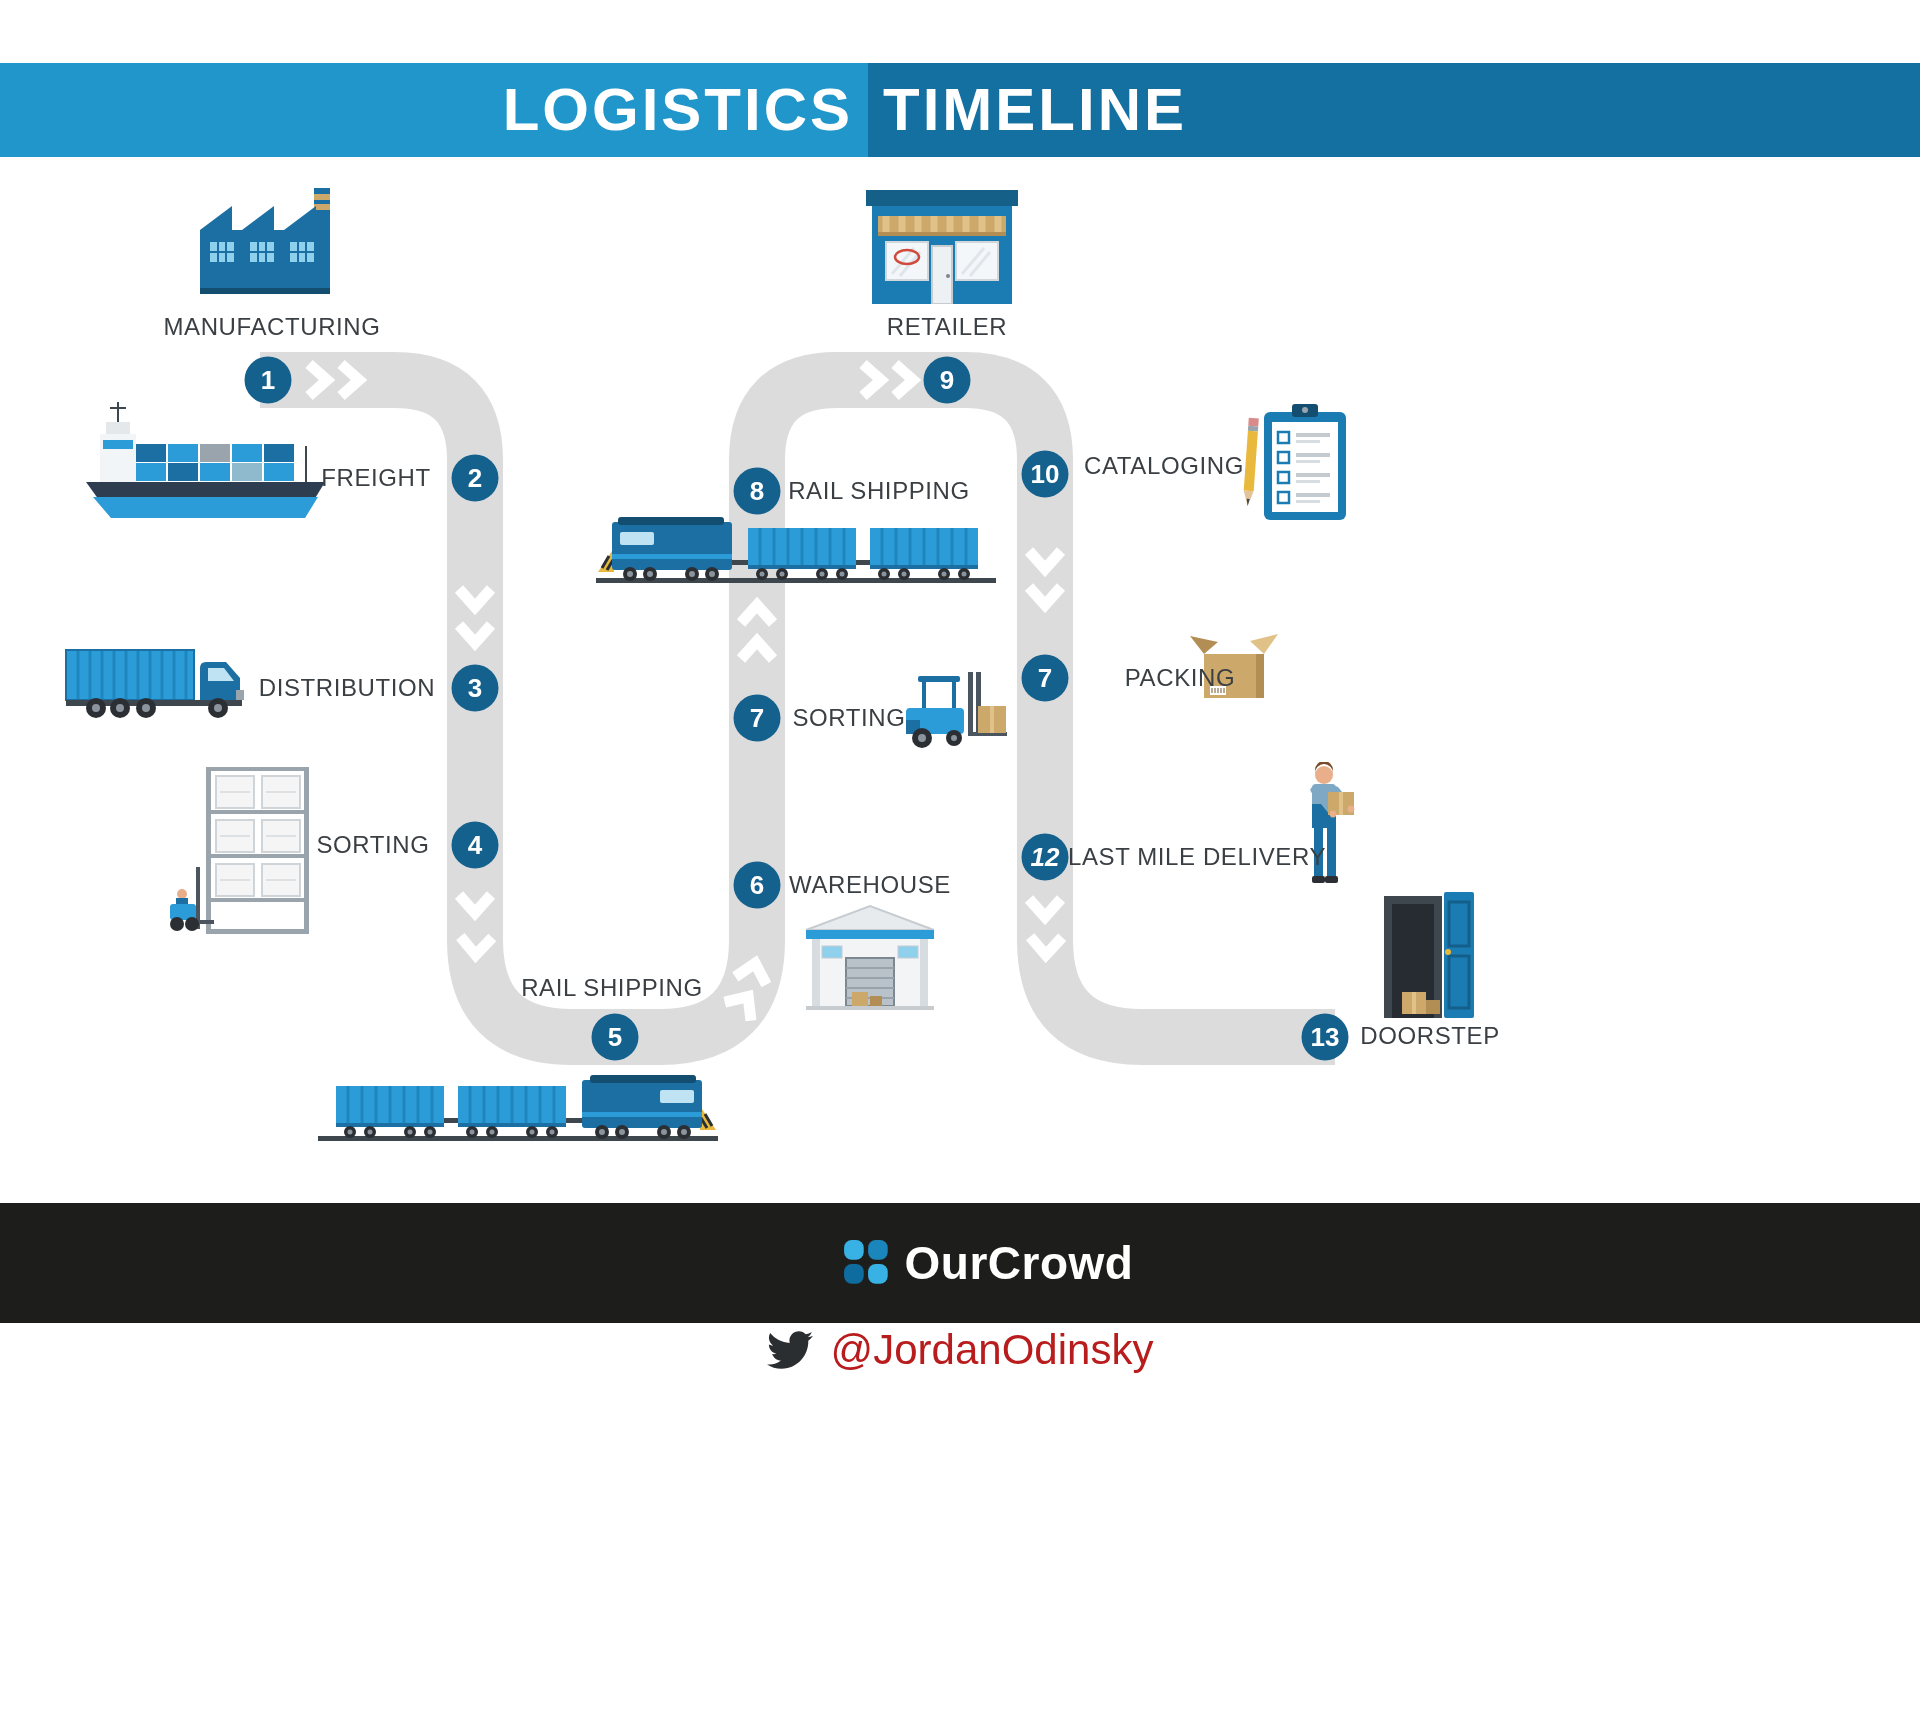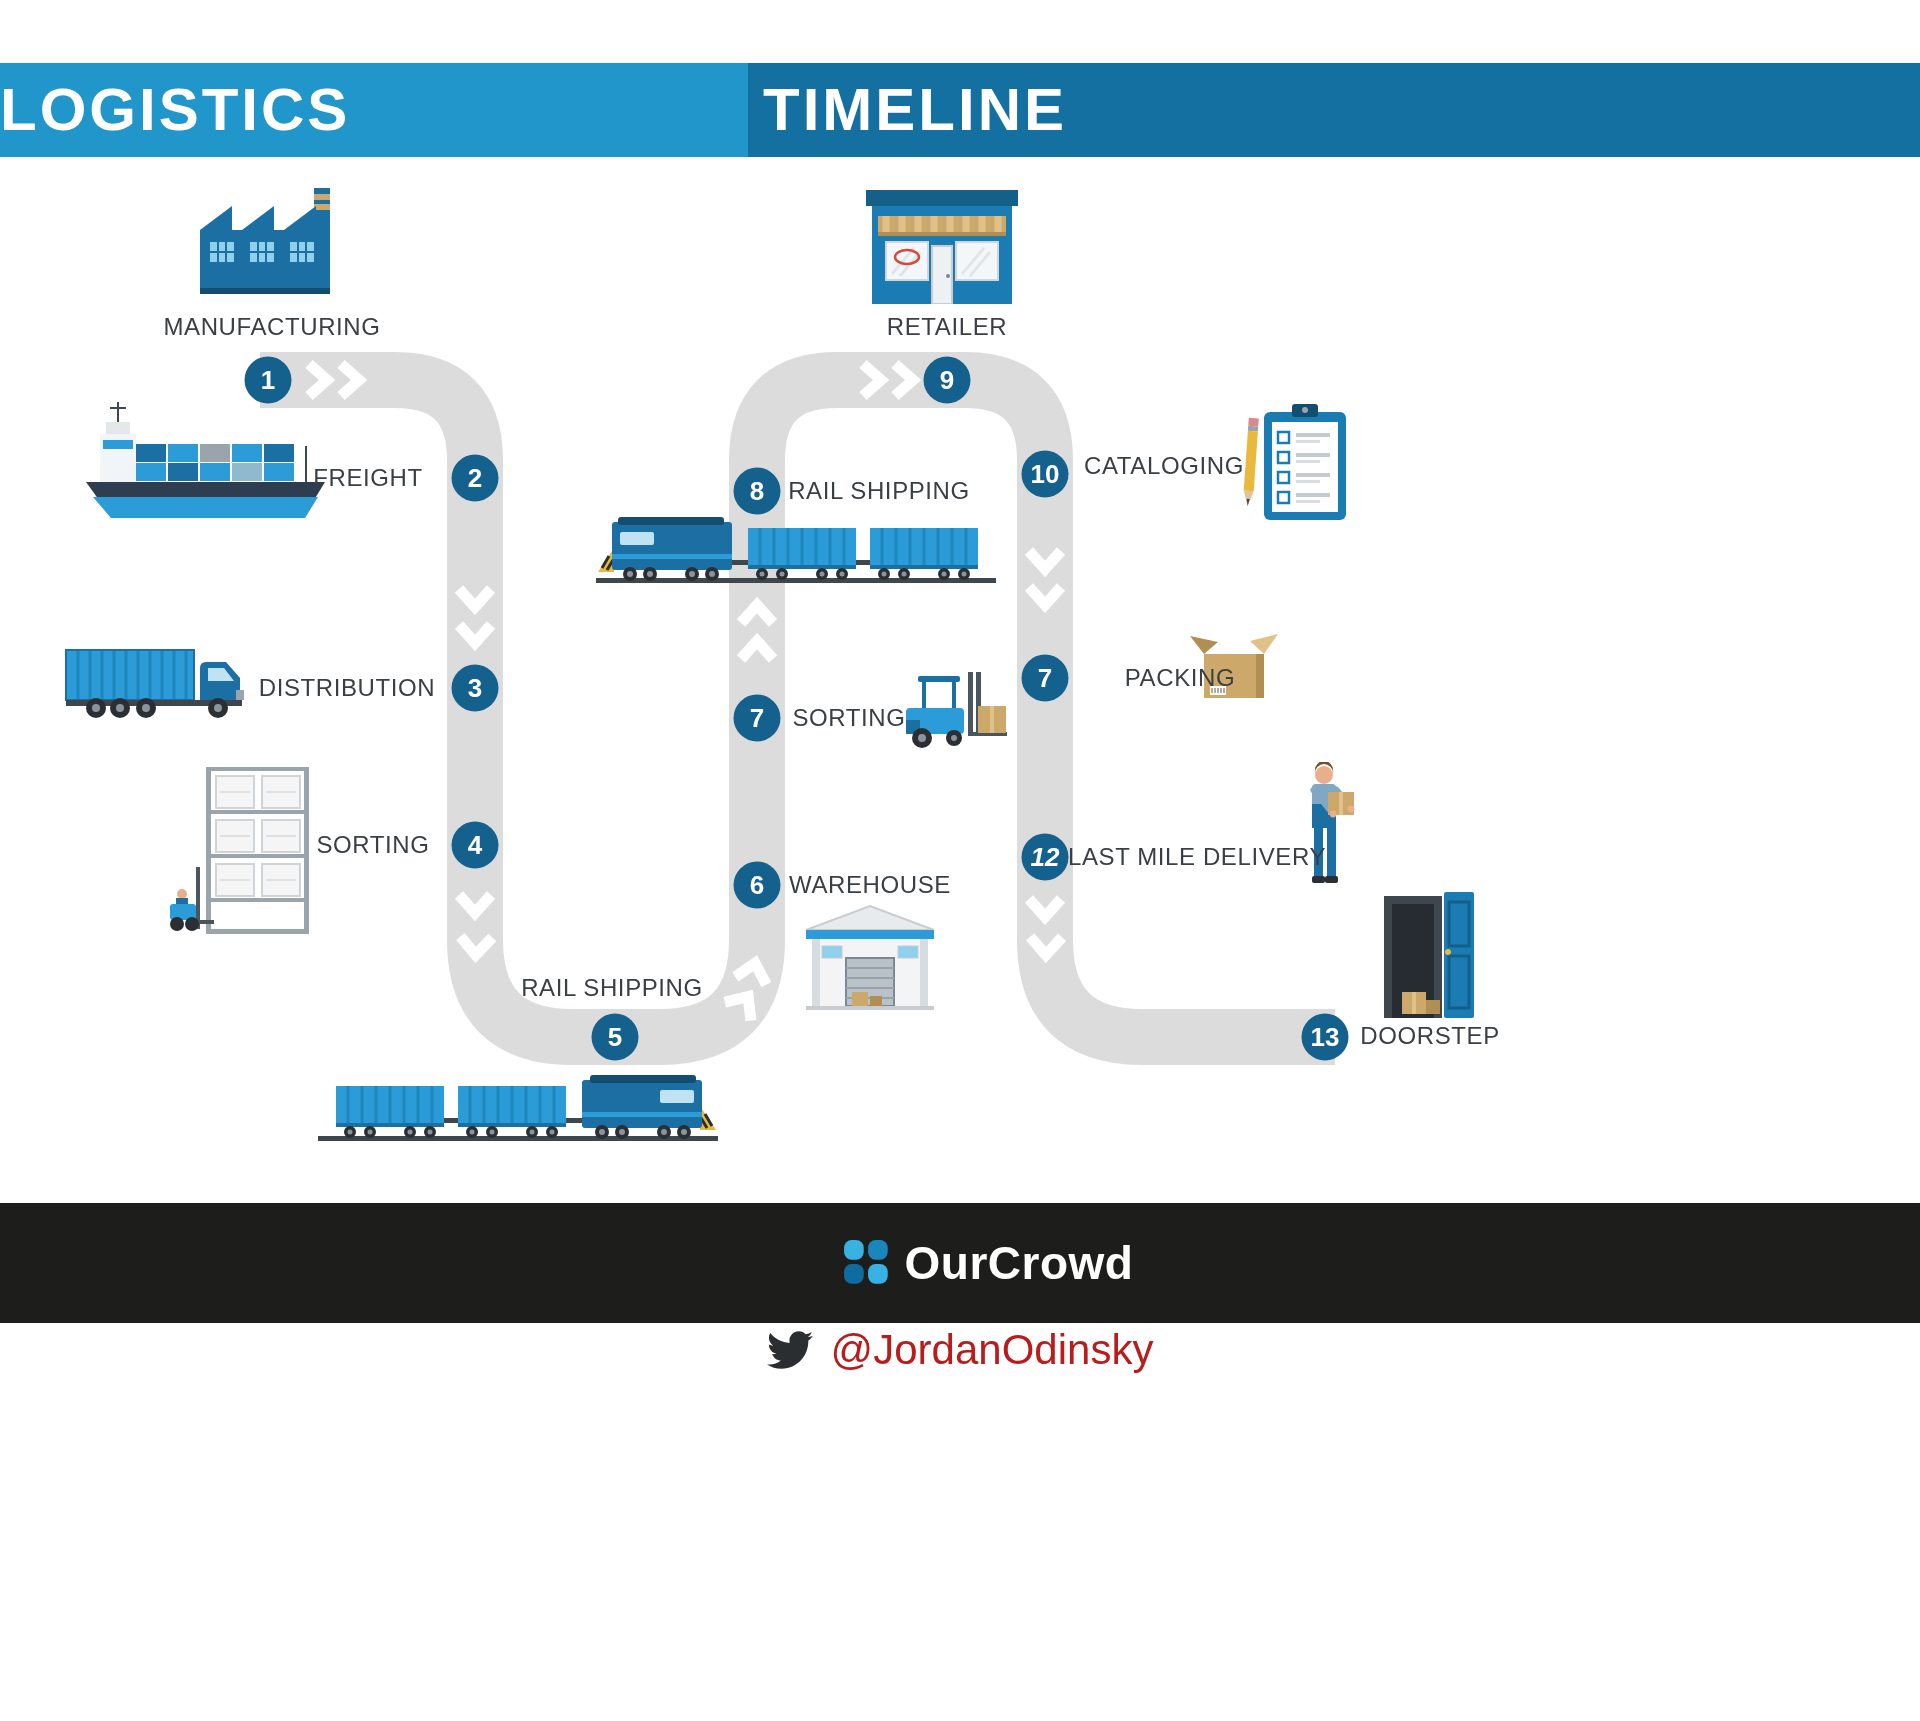--- a/index.html
+++ b/index.html
@@ -2,21 +2,21 @@
 <html><head>
 <meta charset="utf-8">
 <style>
   html,body{margin:0;padding:0;background:#ffffff;}
   .canvas{
     position:relative;width:1920px;height:1721px;background:#ffffff;
     font-family:"Liberation Sans",sans-serif;overflow:hidden;
   }
   
   .band{position:absolute;left:0;top:63px;width:1920px;height:94px;display:flex;}
-  .band-left{width:748px;background:#2196ca;display:flex;align-items:center;justify-content:flex-start;padding-right:15px;box-sizing:border-box;}
+  .band-left{width:868px;background:#2196ca;display:flex;align-items:center;justify-content:flex-end;padding-right:15px;box-sizing:border-box;}
   .band-right{flex:1;background:#1470a0;display:flex;align-items:center;padding-left:15px;box-sizing:border-box;}
   .band-title{color:#ffffff;font-size:60px;font-weight:700;letter-spacing:3px;line-height:1;}
   
   .flow-svg{position:absolute;left:0;top:0;pointer-events:none;}
   
   .step-num{
     position:absolute;transform:translate(-50%,-50%);
     width:47px;height:47px;border-radius:50%;background:#15618e;color:#ffffff;
     display:flex;align-items:center;justify-content:center;
     font-size:26px;font-weight:700;z-index:6;
@@ -400,21 +400,21 @@
       <rect x="77" y="14" width="20" height="44" fill="none" stroke="#145f8a" stroke-width="3"></rect>
       <rect x="77" y="68" width="20" height="52" fill="none" stroke="#145f8a" stroke-width="3"></rect>
       <circle cx="76" cy="64" r="3" fill="#e9b93d"></circle>
       <rect x="30" y="104" width="24" height="22" fill="#cda86b"></rect>
       <rect x="40" y="104" width="4" height="22" fill="#e0c289"></rect>
       <rect x="54" y="112" width="14" height="14" fill="#b28e55"></rect>
     </svg>
   </div>
 
   <div class="step-label" style="left:272px;top:327px;">MANUFACTURING</div>
-  <div class="step-label" style="left:368px;top:478px;">FREIGHT</div>
+  <div class="step-label" style="left:376px;top:478px;">FREIGHT</div>
   <div class="step-label" style="left:347px;top:688px;">DISTRIBUTION</div>
   <div class="step-label" style="left:373px;top:845px;">SORTING</div>
   <div class="step-label" style="left:612px;top:988px;">RAIL SHIPPING</div>
   <div class="step-label" style="left:870px;top:885px;">WAREHOUSE</div>
   <div class="step-label" style="left:849px;top:718px;">SORTING</div>
   <div class="step-label" style="left:879px;top:491px;">RAIL SHIPPING</div>
   <div class="step-label" style="left:947px;top:327px;">RETAILER</div>
   <div class="step-label" style="left:1164px;top:466px;">CATALOGING</div>
   <div class="step-label" style="left:1140px;top:678px;margin-left:40px;">PACKING</div>
   <div class="step-label" style="left:1197px;top:857px;">LAST MILE DELIVERY</div>

